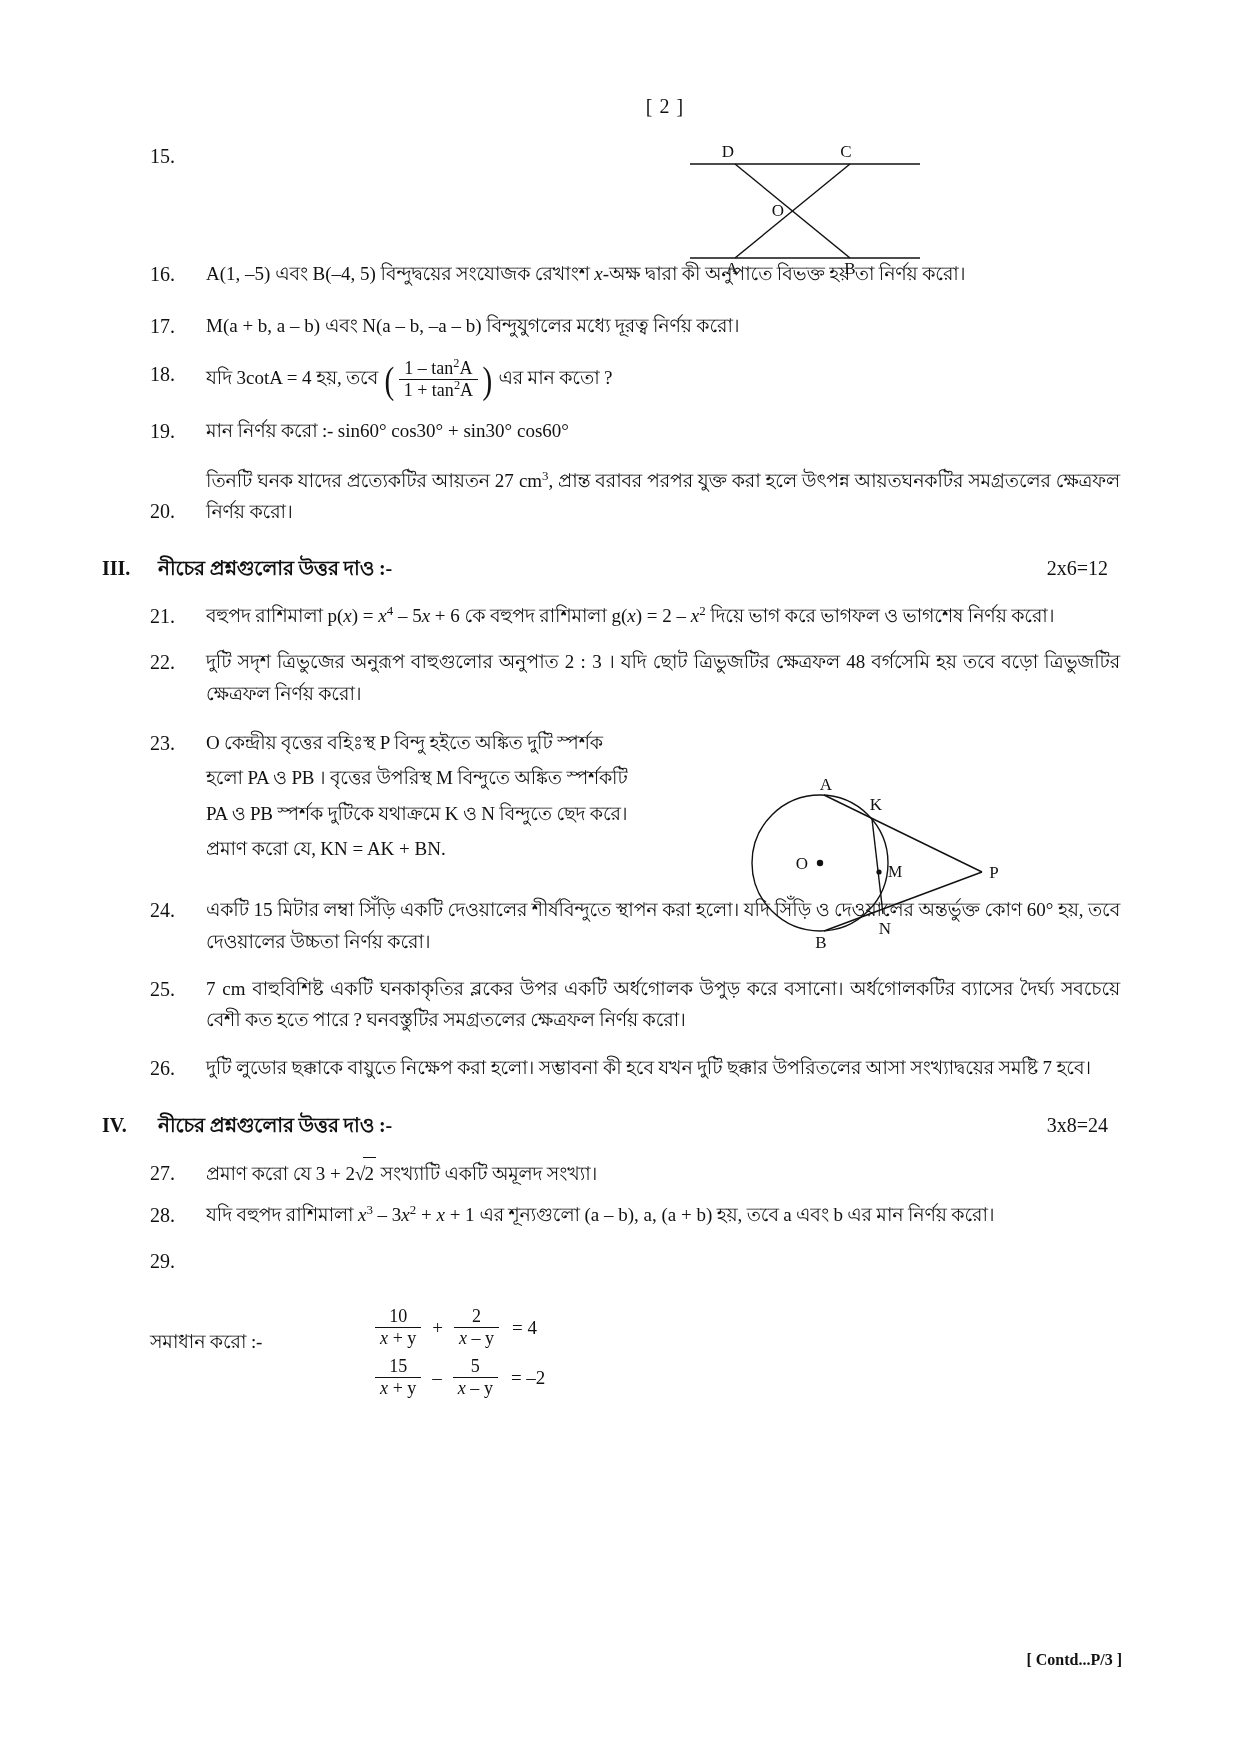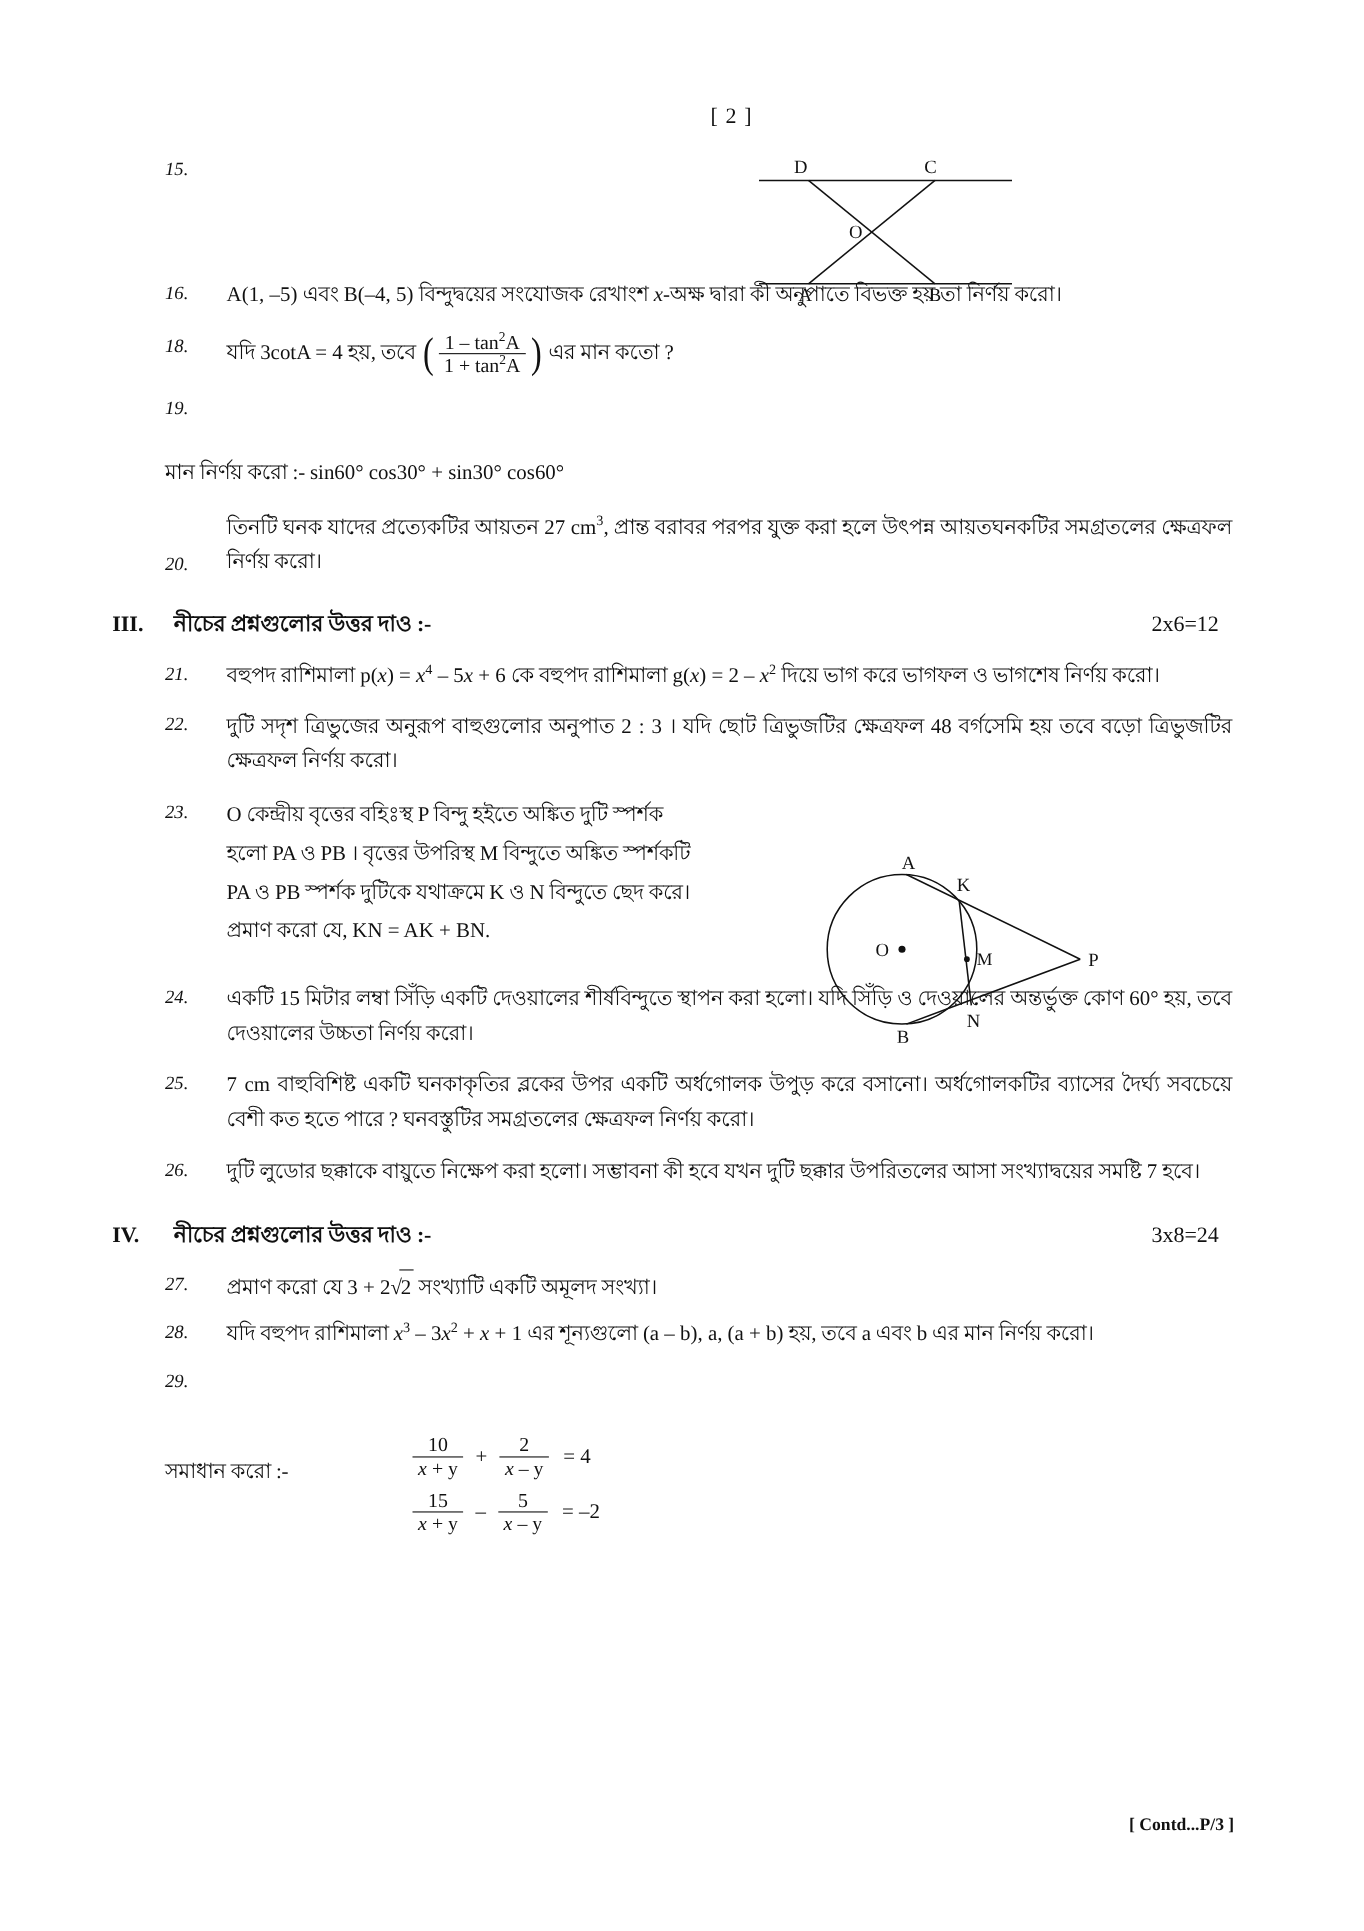--- a/index.html
+++ b/index.html
@@ -36,24 +36,23 @@
 
   
   .q {
     display: flex;
     align-items: flex-start;
     margin-bottom: 14px;
   }
   .q-num {
     width: 56px;
     flex: 0 0 56px;
-    font-size: 17px;
+    font-size: 20px;
     line-height: 1.55;
     padding-top: 1px;
-    font-style: italic;
   }
   .q-body {
     flex: 1 1 auto;
     font-size: 19px;
     line-height: 1.65;
     text-align: justify;
   }
   .q-body p { margin: 0 0 4px 0; }
 
   
@@ -169,29 +168,35 @@
     </svg>
   </div>
 
   <div class="q" style="margin-top:86px;">
     <div class="q-num">16.</div>
     <div class="q-body">
       <span class="mth">A(1, –5) </span><span class="bn">এবং </span><span class="mth">B(–4, 5) </span><span class="bn">বিন্দুদ্বয়ের সংযোজক রেখাংশ </span><span class="mth it">x</span><span class="bn">-অক্ষ দ্বারা কী অনুপাতে বিভক্ত হয় তা নির্ণয় করো।</span>
     </div>
   </div>
 
+  <div class="q" style="margin-top:20px;">
+    <div class="q-num">17.</div>
+    <div class="q-body">
+      <span class="mth">M(a + b, a – b) </span><span class="bn">এবং </span><span class="mth">N(a – b, –a – b) </span><span class="bn">বিন্দুযুগলের মধ্যে দূরত্ব নির্ণয় করো।</span>
+    </div>
+  </div>
 
   <div class="q" style="margin-top:16px;">
     <div class="q-num">18.</div>
     <div class="q-body">
       <span class="bn">যদি </span><span class="mth">3cotA = 4</span><span class="bn"> হয়, তবে </span><span class="paren-big">(</span><span class="frac mth"><span class="num"><span>1 – tan</span><sup>2</sup><span>A</span></span><span class="den"><span>1 + tan</span><sup>2</sup><span>A</span></span></span><span class="paren-big">)</span><span class="bn"> এর মান কতো ?</span>
     </div>
   </div>
 
-  <div class="q" style="margin-top:12px;flex-direction:column;">
+  <div class="q" style="margin-top:12px;">
     <div class="q-num">19.</div>
     <div class="q-body">
       <span class="bn">মান নির্ণয় করো :-  </span><span class="mth">sin60° cos30° + sin30° cos60°</span>
     </div>
   </div>
 
   <div class="q" style="margin-top:18px;align-items:flex-end;">
     <div class="q-num">20.</div>
     <div class="q-body">
       <span class="bn">তিনটি ঘনক যাদের প্রত্যেকটির আয়তন </span><span class="mth">27 cm</span><sup class="mth">3</sup><span class="bn">, প্রান্ত বরাবর পরপর যুক্ত করা হলে উৎপন্ন আয়তঘনকটির সমগ্রতলের ক্ষেত্রফল নির্ণয় করো।</span>

